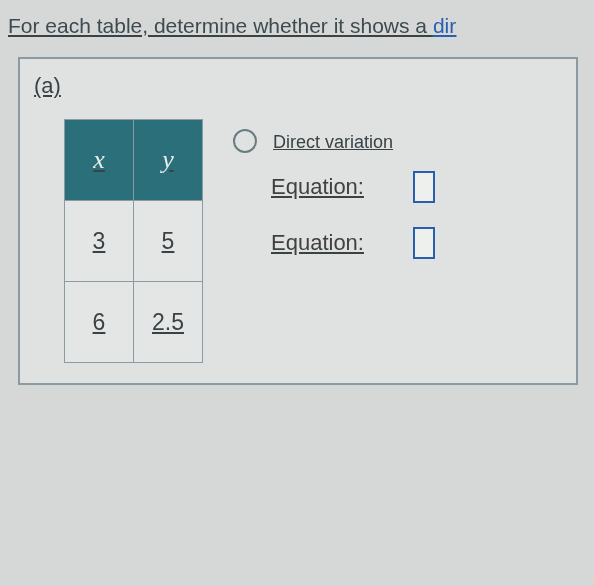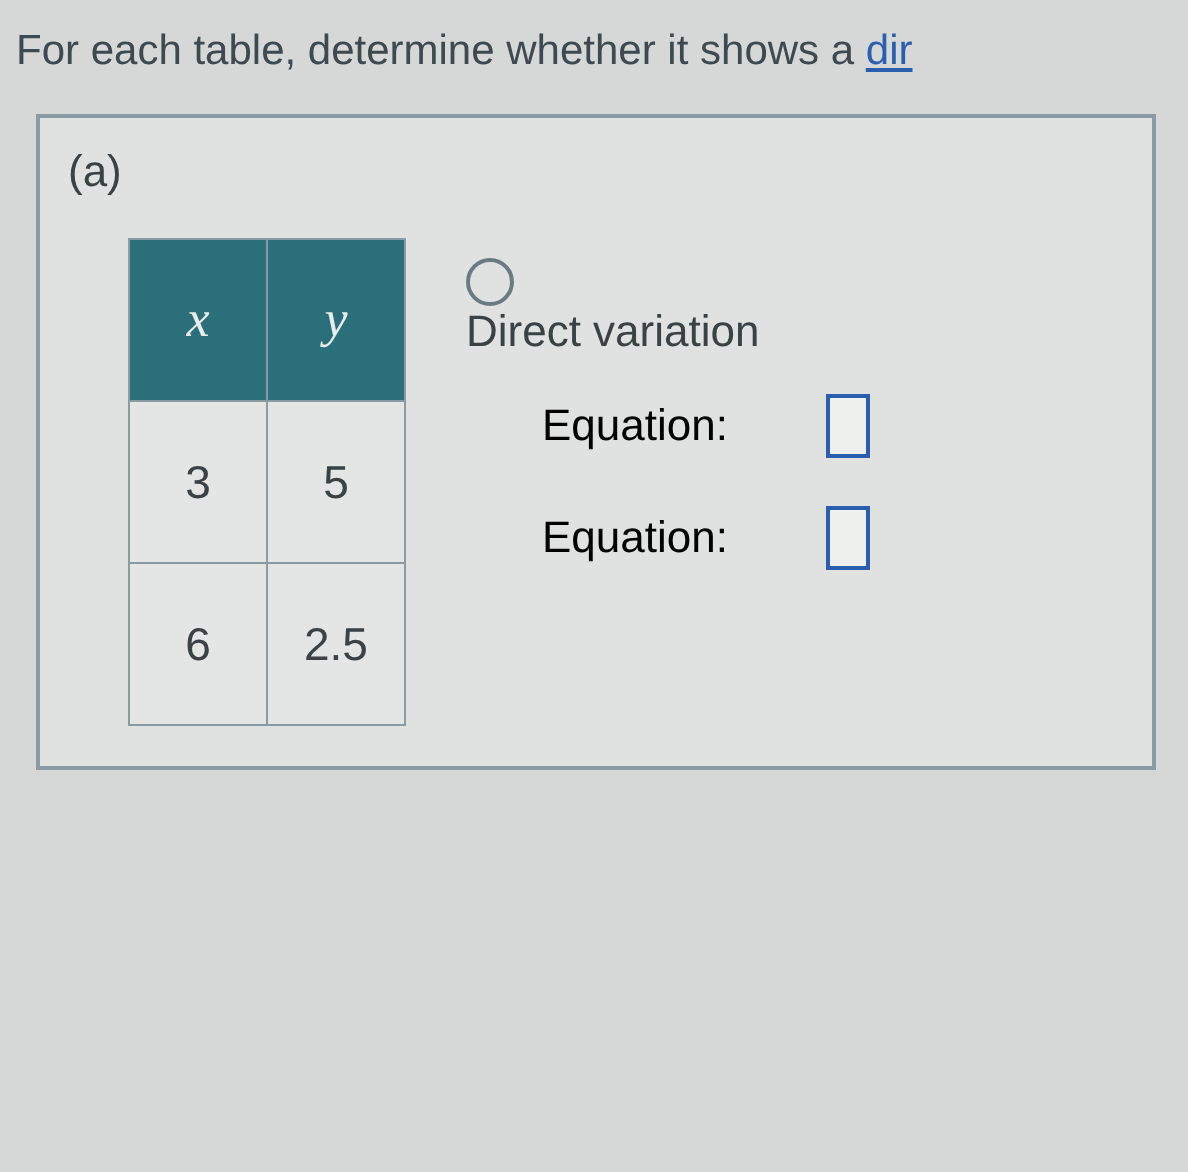--- a/index.html
+++ b/index.html
@@ -8,20 +8,21 @@
     width: 594px;
     height: 586px;
     font-family: Arial, sans-serif;
     background: #d5d8d6;
     color: #3a4246;
     overflow: hidden;
     position: relative;
   }
   .page {
     padding: 12px 3px 0 0;
+    text-decoration: underline;
   }
   .instruction {
     font-size: 21px;
     color: #3e4a50;
     padding: 0 0 0 8px;
     line-height: 1.3;
   }
   .instruction-line1 {
     margin-bottom: 18px;
   }
@@ -77,40 +78,39 @@
     font-size: 23px;
     color: #3a4246;
     background: #e3e6e4;
   }
   .choices {
     flex: 1;
     padding-top: 10px;
   }
   .choice-row {
     display: flex;
-    align-items: flex-start;
-    font-size: 22px;
+    align-items: flex-end;
+    font-size: 18px;
     color: #3a4246;
     margin-bottom: 18px;
-    flex-direction: column;
   }
   .radio {
     width: 20px;
     height: 20px;
     border: 2px solid #6b7b82;
     border-radius: 50%;
     margin-right: 16px;
     flex-shrink: 0;
     background: #dfe2e0;
   }
   .eq-row {
     display: flex;
     align-items: center;
     font-size: 22px;
-    color: #000000;
+    color: #404040;
     margin-left: 38px;
     margin-bottom: 24px;
     gap: 41px;
   }
   .eq-box {
     width: 18px;
     height: 28px;
     border: 2px solid #2a5fb0;
     margin-left: 8px;
     background: #eef0ee;

